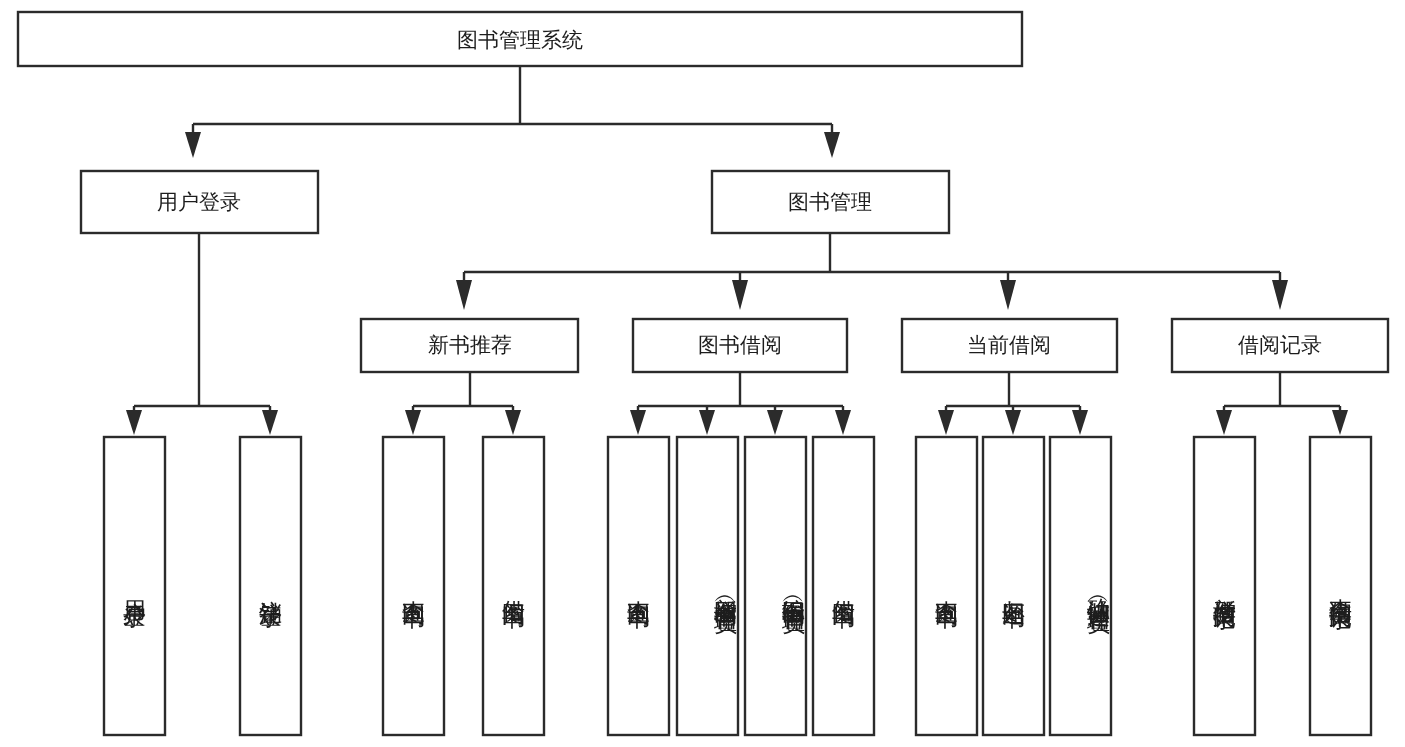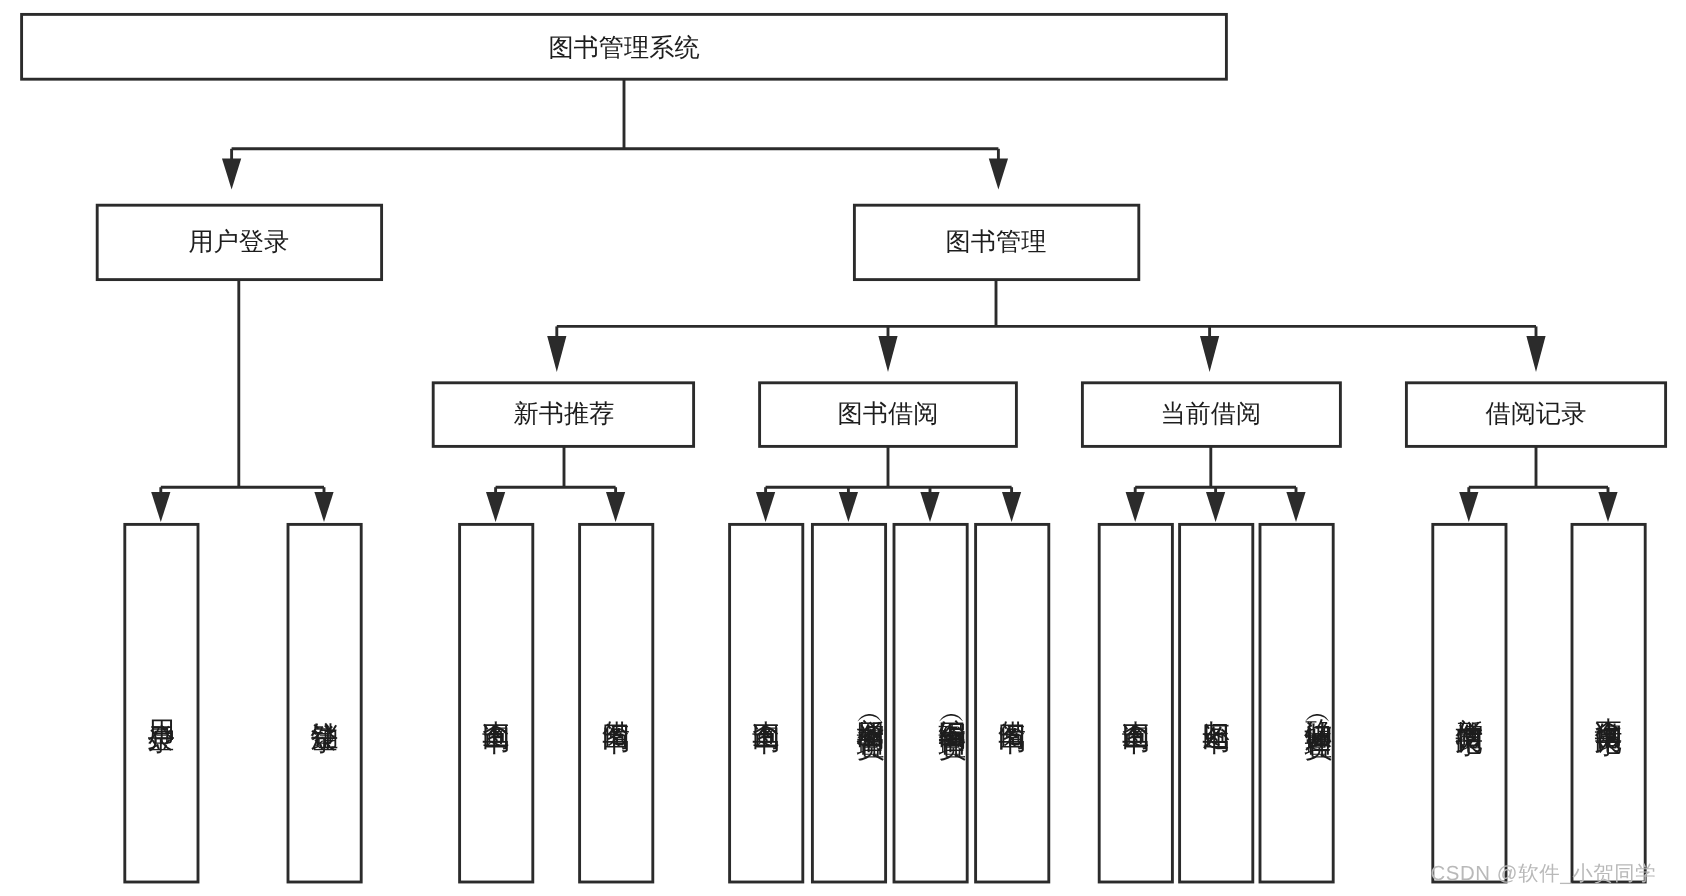--- a/index.html
+++ b/index.html
@@ -191,15 +191,14 @@
   <div class="leaf-label" style="left:745px; top:443px; width:61px; height:292px; align-items:flex-start;">编辑图书（管理员）</div>
   <div class="leaf-label" style="left:813px; top:437px; width:61px; height:298px;">借阅图书</div>
 
   <div class="leaf-label" style="left:916px; top:437px; width:61px; height:298px;">查询图书</div>
   <div class="leaf-label" style="left:983px; top:437px; width:61px; height:298px;">归还图书</div>
   <div class="leaf-label" style="left:1050px; top:443px; width:61px; height:292px; align-items:flex-start;">确认归还（管理员）</div>
 
   <div class="leaf-label" style="left:1194px; top:437px; width:61px; height:298px;">新增借阅记录</div>
   <div class="leaf-label" style="left:1310px; top:437px; width:61px; height:298px;">查询借阅记录</div>
 
-  <div class="watermark" style="left:1192px; top:716px;">CSDN @软件_小贺同学</div>
 
 </div>
 
 </body></html>

